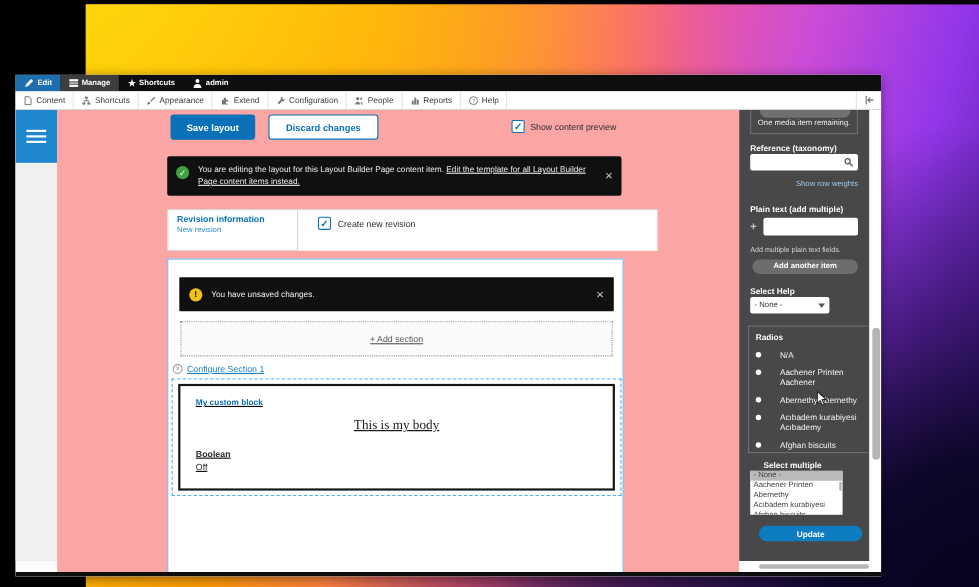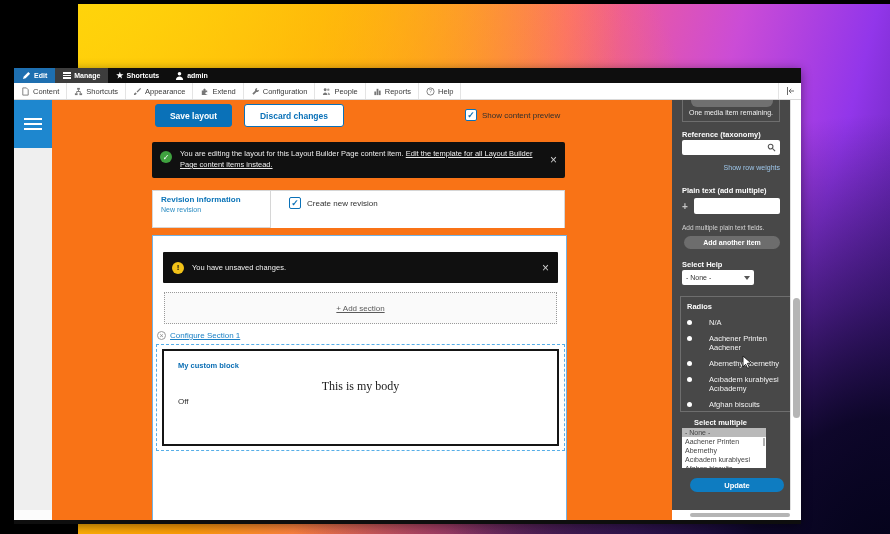--- a/index.html
+++ b/index.html
@@ -35,52 +35,52 @@
   .tb2-icon { width:9px; height:9px; flex:0 0 auto; }
   .tb2-right { margin-left:auto; display:flex; align-items:center; padding:0 6px; border-left:1px solid #e4e4e4; }
 
   
   .rail { position:absolute; left:0; top:32px; width:38px; height:410px; background:#efefef; }
   .rail-toggle { position:absolute; left:0; top:0; width:38px; height:48px; background:#1e87cf; display:flex; align-items:center; justify-content:center; }
   .rail-toggle .hamb { width:18px; }
   .rail-toggle .hamb i { height:2.5px; margin:2.5px 0; }
 
   
-  .main { position:absolute; left:38px; top:32px; width:620px; height:420px; background:#f97316; }
+  .main { position:absolute; left:38px; top:32px; width:620px; height:420px; background:#fca5a5; }
 
   .btn { position:absolute; height:23px; border-radius:3px; font-size:8.5px; font-weight:bold; display:flex; align-items:center; justify-content:center; cursor:pointer; }
   .btn-primary { background:#0a71b8; color:#fff; border:1px solid #0a71b8; }
   .btn-secondary { background:#fff; color:#0a71b8; border:1px solid #0a71b8; }
 
   .cbx { width:12px; height:12px; border:1.5px solid #0a71b8; border-radius:2px; background:#fff; color:#0a71b8; font-size:9px; font-weight:bold; line-height:9px; display:flex; align-items:center; justify-content:center; }
   .cbx-label { font-size:8px; color:#2f2f2f; }
 
   .status-bar { position:absolute; left:100px; top:42px; width:413px; height:36px; background:#101010; border-radius:2px; display:flex; align-items:flex-start; padding:6px 8px; color:#ececec; font-size:7.5px; line-height:11px; }
   .circle-ic { width:12px; height:12px; border-radius:50%; display:flex; align-items:center; justify-content:center; flex:0 0 auto; margin-right:8px; margin-top:3px; }
   .circle-ic.ok { background:#3fa23f; color:#fff; font-size:8px; }
   .circle-ic.warn { background:#f2c218; color:#101010; font-size:8px; font-weight:bold; }
   .msg-close { margin-left:auto; color:#cfcfcf; font-size:12px; line-height:12px; align-self:center; cursor:pointer; padding-left:8px; }
   .status-link { text-decoration:underline; }
 
-  .rev-box { position:absolute; left:100px; top:90px; width:413px; height:38px; border:1px solid #d6d6d6; border-bottom:none; background:#fff; display:flex; }
+  .rev-box { position:absolute; left:100px; top:90px; width:446px; height:38px; border:1px solid #d6d6d6; border-bottom:none; background:#fff; display:flex; }
   .rev-tab { width:118px; border-right:1px solid #d6d6d6; border-bottom:1px solid #d6d6d6; padding:4px 8px; }
   .rev-title { font-size:8px; font-weight:bold; color:#0b74b8; }
   .rev-link { font-size:7px; color:#2a8cc2; margin-top:2px; cursor:pointer; }
   .rev-body { display:flex; align-items:flex-start; gap:6px; padding:6px 0 0 18px; }
 
   .lb-wrap { position:absolute; left:100px; top:135px; width:415px; height:286px; border:1px solid #73b2e3; background:#fff; }
   .unsaved-bar { position:absolute; left:10px; top:16px; width:395px; height:31px; background:#101010; border-radius:1px; display:flex; align-items:center; padding:0 9px; color:#f0f0f0; font-size:7.5px; }
   .unsaved-bar .circle-ic { margin-top:0; }
   .addsec { position:absolute; left:11px; width:393px; height:32px; border:1px dotted #9a9a9a; background:#fafafa; display:flex; align-items:center; justify-content:center; font-size:8px; color:#5a5a5a; }
   .addsec span, .addblock span { text-decoration:underline; cursor:pointer; }
   .addsec.one { top:56px; }
   .cfg-row { position:absolute; left:4px; top:95px; display:flex; align-items:flex-end; gap:4px; }
   .cfg-x { width:9px; height:9px; border:1px solid #9a9a9a; border-radius:50%; color:#8a8a8a; font-size:7px; line-height:7px; display:flex; align-items:center; justify-content:center; background:#fff; cursor:pointer; }
   .cfg-link { font-size:8px; color:#1b80c5; text-decoration:underline; cursor:pointer; }
-  .section { position:absolute; left:3px; top:108px; width:409px; height:107px; border:1px dashed #56aee8; padding:4px 5px; }
+  .section { position:absolute; left:3px; top:108px; width:409px; height:107px; border:1px dashed #56aee8; padding:4px 5px;text-decoration:underline; }
   .block { width:100%; height:97px; border:2px solid #151515; background:#fff; padding:10px 14px; }
   .block-title { font-size:7.5px; font-weight:bold; color:#0a6eb4; }
   .block-body { font-family:"Liberation Serif", serif; font-size:12px; color:#1b1b1b; margin-top:9px;text-align:center; }
   .block-label { font-size:8px; font-weight:bold; color:#2e2e2e; margin-top:14px; }
   .block-value { font-size:8px; color:#2e2e2e; margin-top:3px; }
   .addblock { position:absolute; left:8px; top:217px; width:399px; height:28px; background:#e9f3fb; border:1px dashed #56aee8; display:flex; align-items:center; justify-content:center; font-size:8px; color:#5a5a5a; }
 
   
   .sidebar { position:absolute; left:658px; top:32px; width:118px; height:410px; background:#484848; color:#f2f2f2; font-size:7.5px; overflow:hidden; }
   .sb-label { font-weight:bold; font-size:7.5px; color:#fdfdfd; }
@@ -276,20 +276,21 @@
 
         <div class="cfg-row">
           <span class="cfg-x">×</span>
           <span class="cfg-link">Configure Section 1</span>
         </div>
 
         <div class="section">
           <div class="block">
             <div class="block-title">My custom block</div>
             <div class="block-body">This is my body</div>
+            <div class="block-label">Boolean</div>
             <div class="block-value">Off</div>
           </div>
         </div>
 
 
       </div>
     </div>
 
     <div class="sidebar">
       <div class="media-set">

